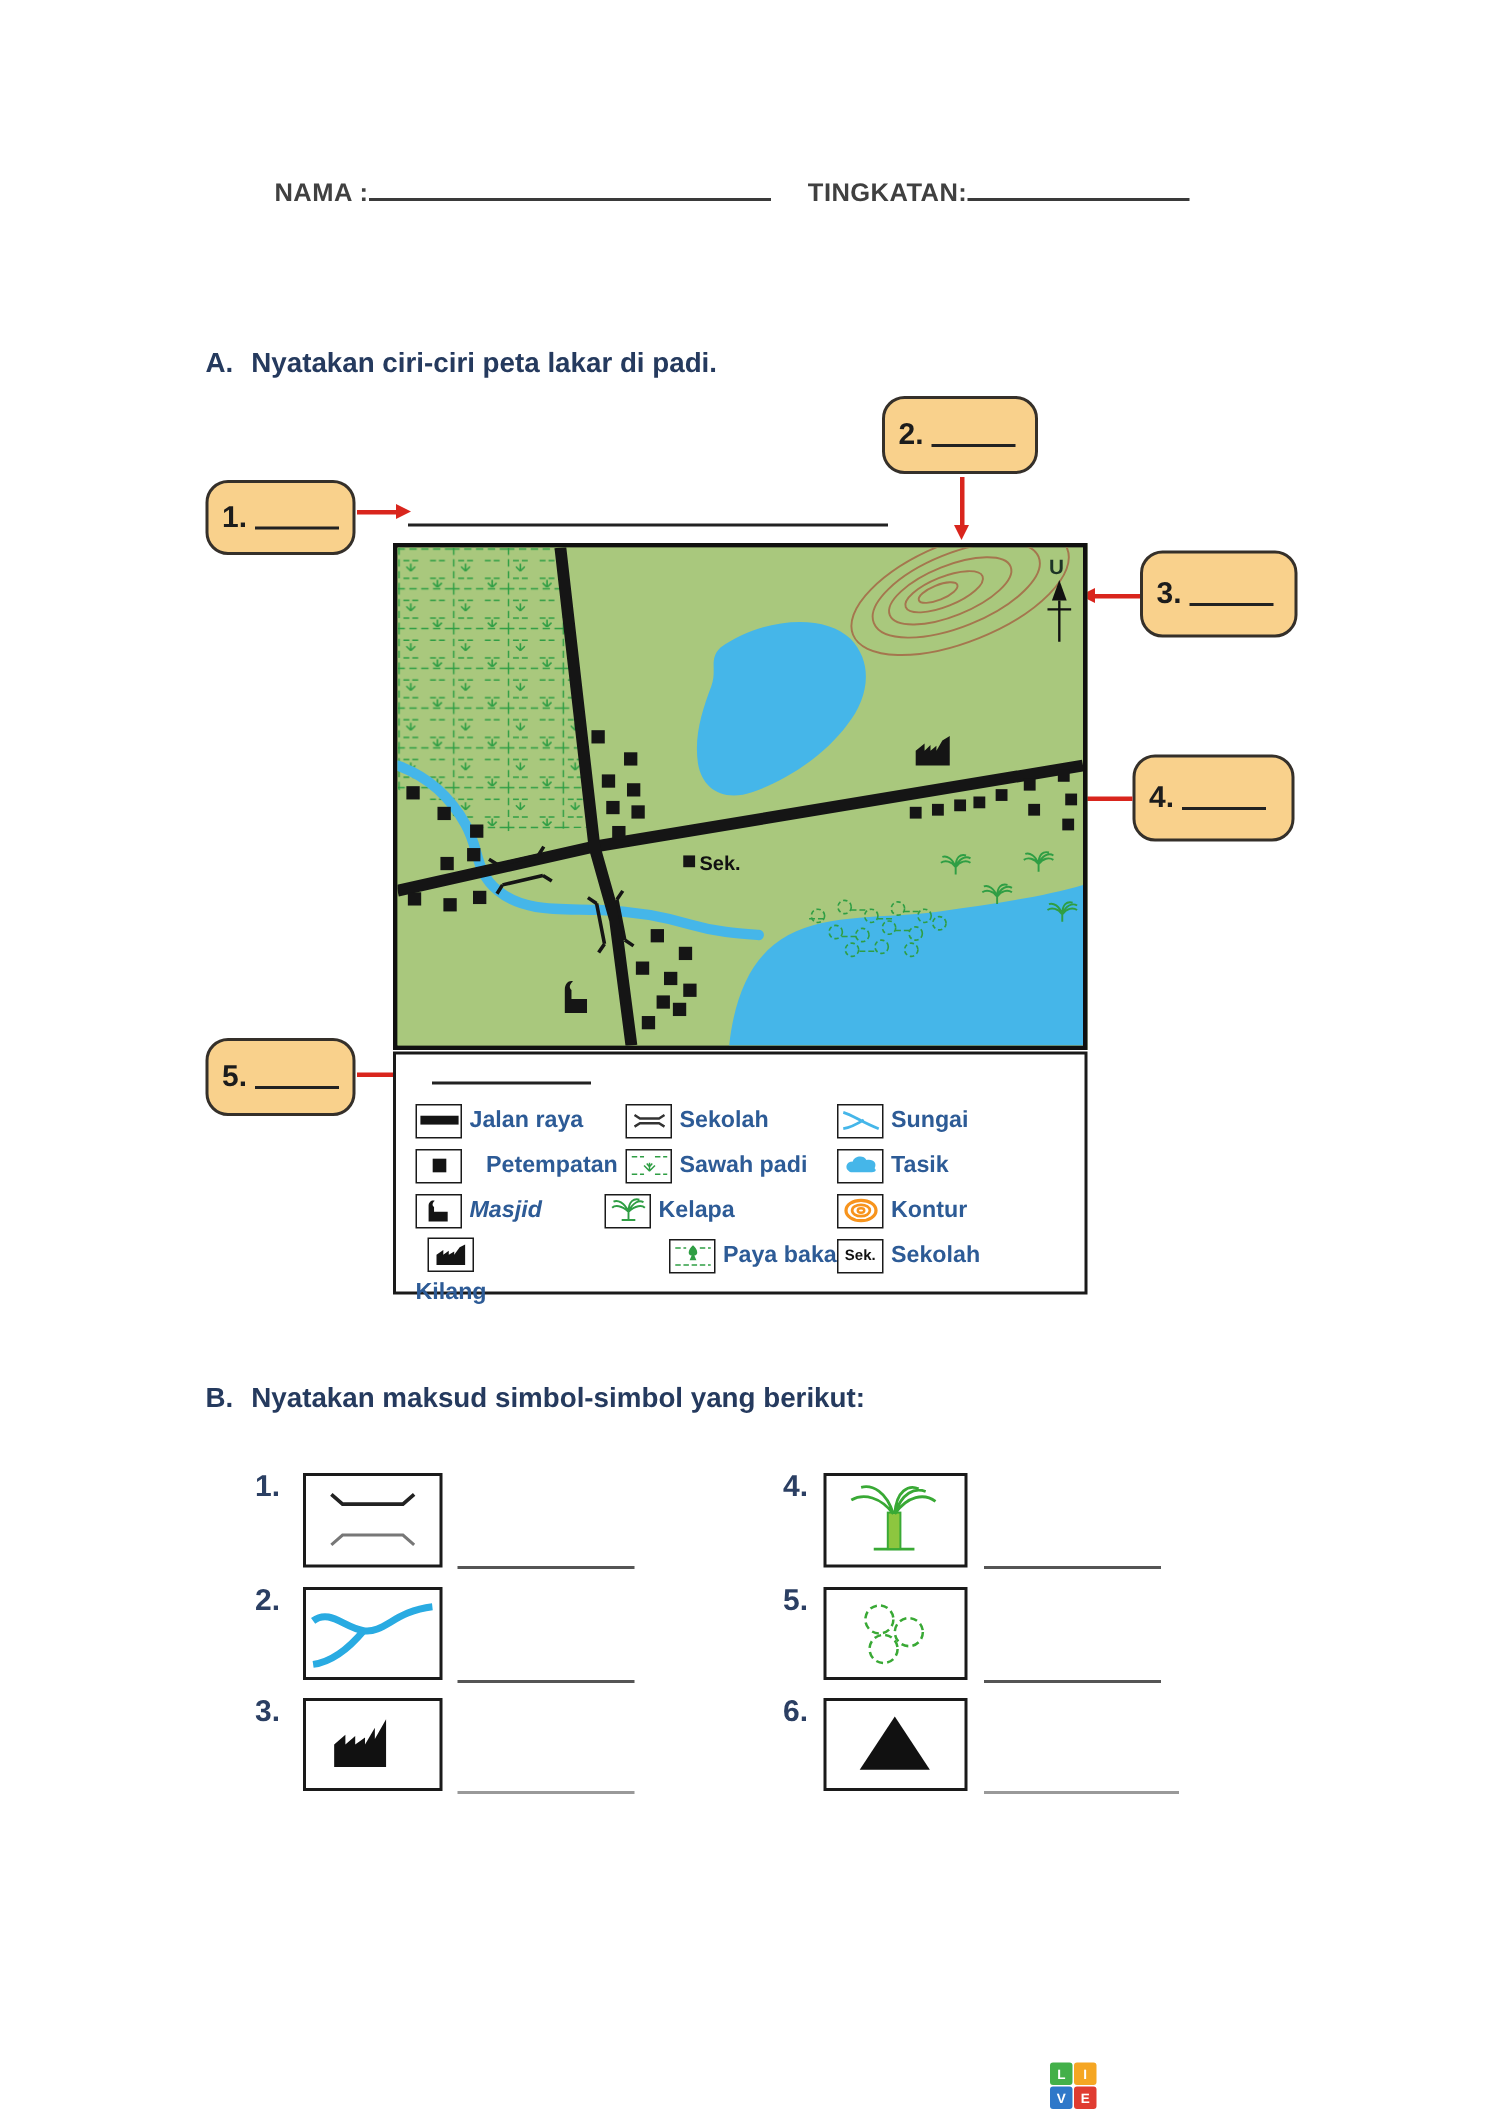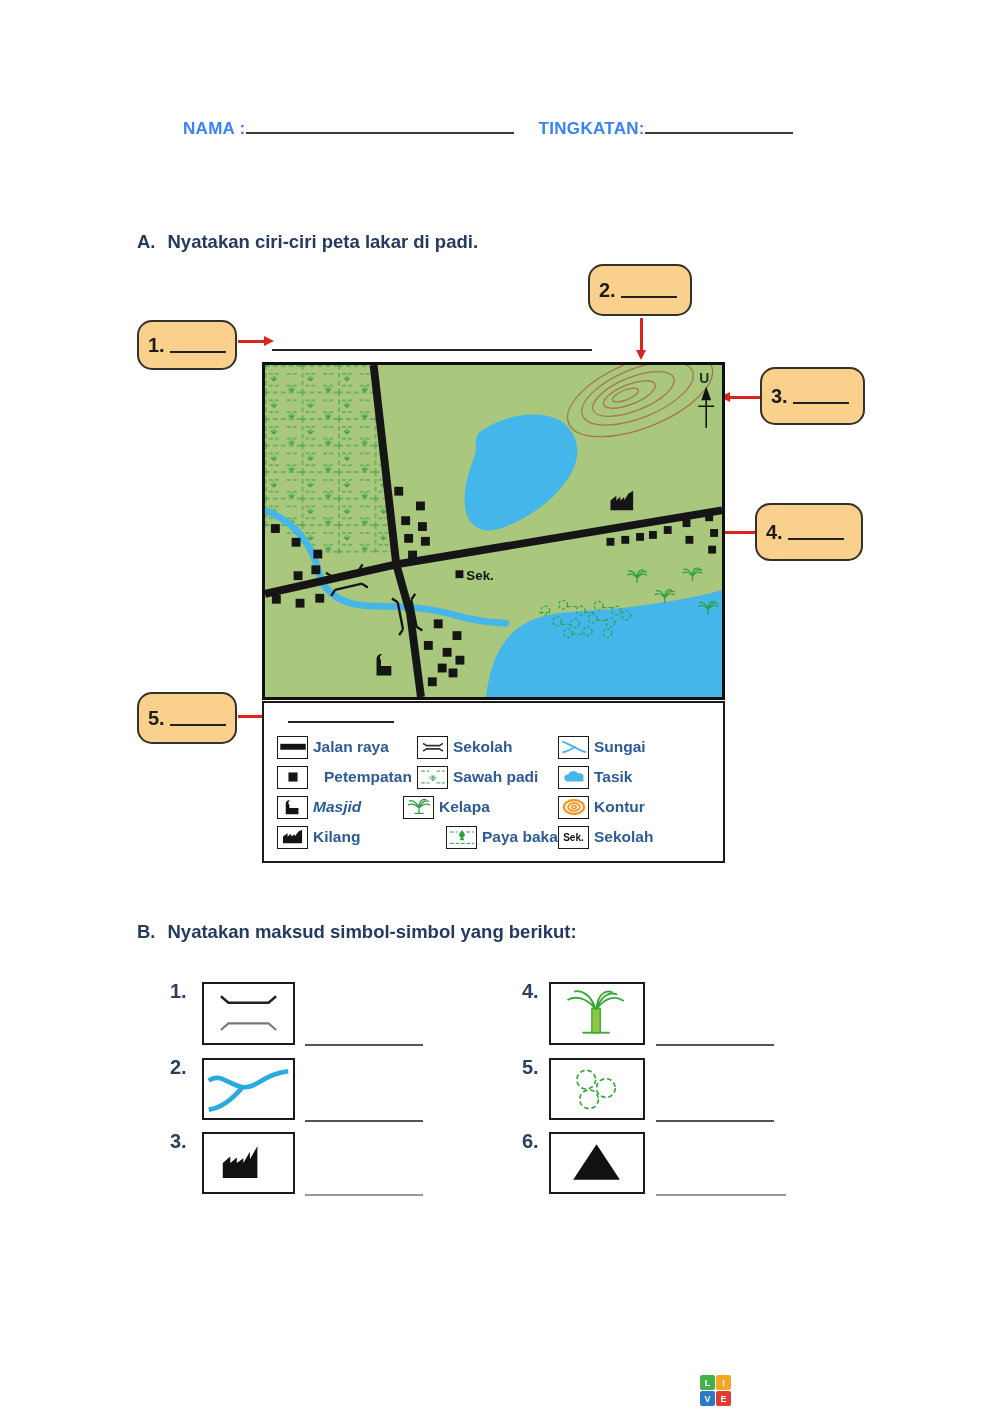--- a/index.html
+++ b/index.html
@@ -1,20 +1,20 @@
 <!DOCTYPE html>
 <html><head>
 <meta charset="utf-8">
 <style>
   html,body{margin:0;padding:0;background:#fff;}
   .page{position:relative;width:1000px;height:1413px;background:#fff;overflow:hidden;
         font-family:"Liberation Sans",sans-serif;color:#222;}
   .abs{position:absolute;}
   
-  .hdr{font-size:17px;font-weight:700;color:#3b82f6;letter-spacing:.3px;}
+  .hdr{font-size:17px;font-weight:700;color:#404040;letter-spacing:.3px;}
   .blank{display:inline-block;border-bottom:2px solid #3a3a3a;height:13px;vertical-align:baseline;}
   
   .sec{display:flex;gap:12px;font-size:18.5px;font-weight:600;color:#253a5e;}
   
   .callout{position:absolute;background:#f9d18c;border:2.5px solid #35302a;border-radius:15px;
            display:flex;align-items:center;padding:0 9px;font-size:20px;font-weight:600;color:#1c1c1c;
            box-sizing:border-box;}
   .cblank{display:inline-block;width:56px;border-bottom:2.2px solid #222;height:14px;margin-left:5px;}
   
   .arr{position:absolute;}
@@ -242,21 +242,21 @@
         <span class="lg-lb">Petempatan</span>
     </div>
     <div class="lg-item" style="left:13px;top:92px;font-style:italic;">
       <span class="lg-ic">
         <svg width="28" height="20" viewBox="0 0 30 22">
             <path d="M7,19 V7.5 C7,4.5 9.5,3 11.5,3.8 C9.2,5.8 9.8,7.6 11,8.4 V12 H21 V19 Z" fill="#141414"></path>
           </svg>
       </span>
         <span class="lg-lb">Masjid</span>
     </div>
-    <div class="lg-item" style="left:13px;top:122px;">
+    <div class="lg-item" style="left:13px;top:122px;flex-direction:column;">
       <span class="lg-ic">
         <svg width="28" height="20" viewBox="0 0 30 22">
             <path d="M4,18 V10.5 L9,7 V10.5 L13,7.5 V10.5 L17,8 V10.5 L21,5 L25,3 V18 Z" fill="#141414"></path>
           </svg>
       </span>
         <span class="lg-lb">Kilang</span>
     </div>
 
     <div class="lg-item" style="left:153px;top:32px;">
       <span class="lg-ic">

